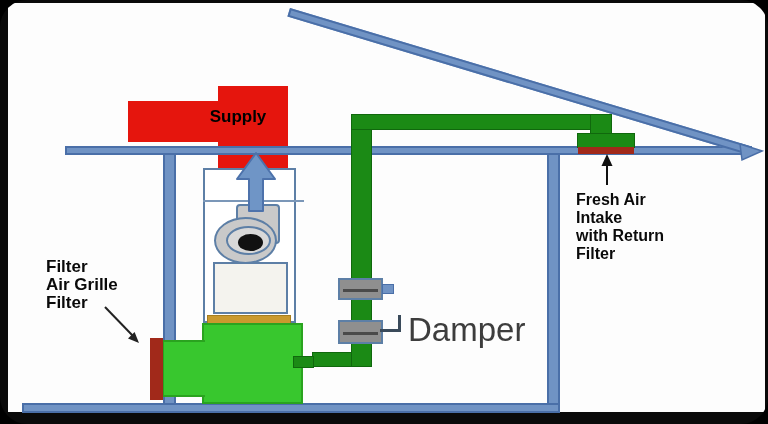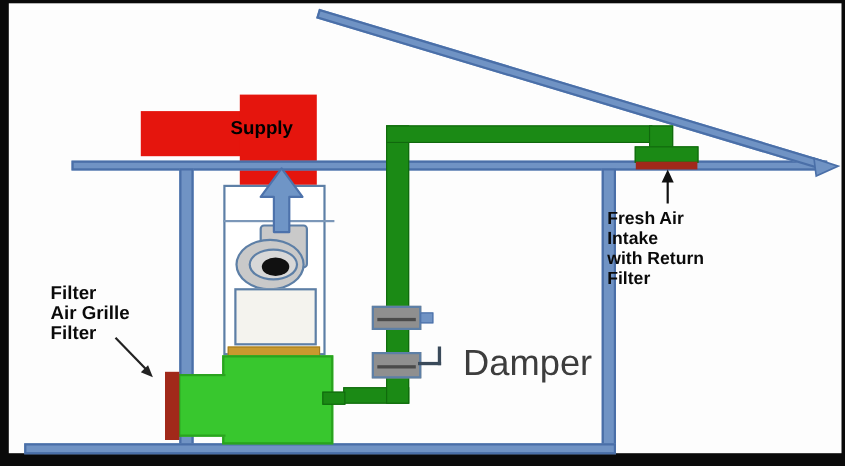--- a/index.html
+++ b/index.html
@@ -1,19 +1,19 @@
 <!DOCTYPE html>
 <html><head>
 <meta charset="utf-8">
 <style>
   html,body{margin:0;padding:0;background:#000;}
   *{box-sizing:border-box;}
   #stage{
     position:relative;width:768px;height:424px;background:#0a0a0a;
-    overflow:hidden;font-family:"Liberation Sans",sans-serif;
+    overflow:hidden;font-family:"Liberation Sans",sans-serif;border-radius:27px;
   }
   .abs{position:absolute;}
   .canvas{left:8px;top:3px;width:757px;height:409px;background:#fdfdfd;}
   
   .blue{background:#7093c4;border:2px solid #4a6fa8;}
   .bluethin{background:#7093c4;border:1px solid #4a6fa8;}
   
   .red{background:#e5150d;}
   
   .dred{background:#a1291a;}
@@ -105,22 +105,22 @@
   <div class="abs lbl lbl-supply" style="left:202px;top:107px;width:72px;">
     <div>Supply</div>
   </div>
 
   <div class="abs lbl lbl-return" style="left:46px;top:258px;">
     <div>Filter</div>
     <div>Air Grille</div>
     <div>Filter</div>
   </div>
 
-  <div class="abs lbl lbl-fresh" style="left:552px;top:191px;">
+  <div class="abs lbl lbl-fresh" style="left:576px;top:191px;">
     <div>Fresh Air</div>
     <div>Intake</div>
     <div>with Return</div>
     <div>Filter</div>
   </div>
 
-  <div class="abs lbl-damper" style="left:421px;top:311px;">Damper</div>
+  <div class="abs lbl-damper" style="left:408px;top:311px;">Damper</div>
 
 </div>
 
 </body></html>

